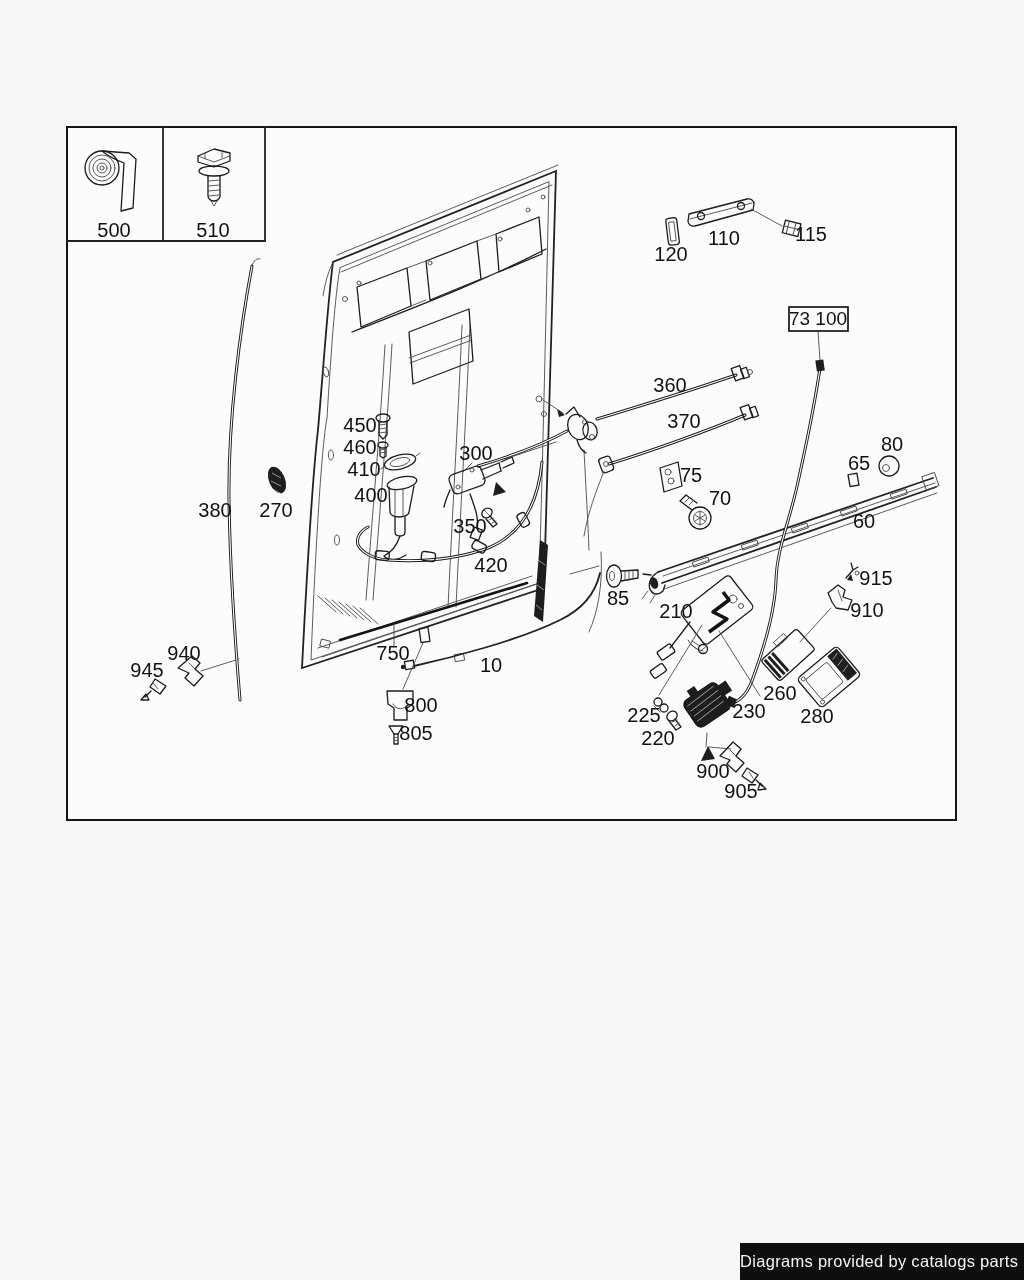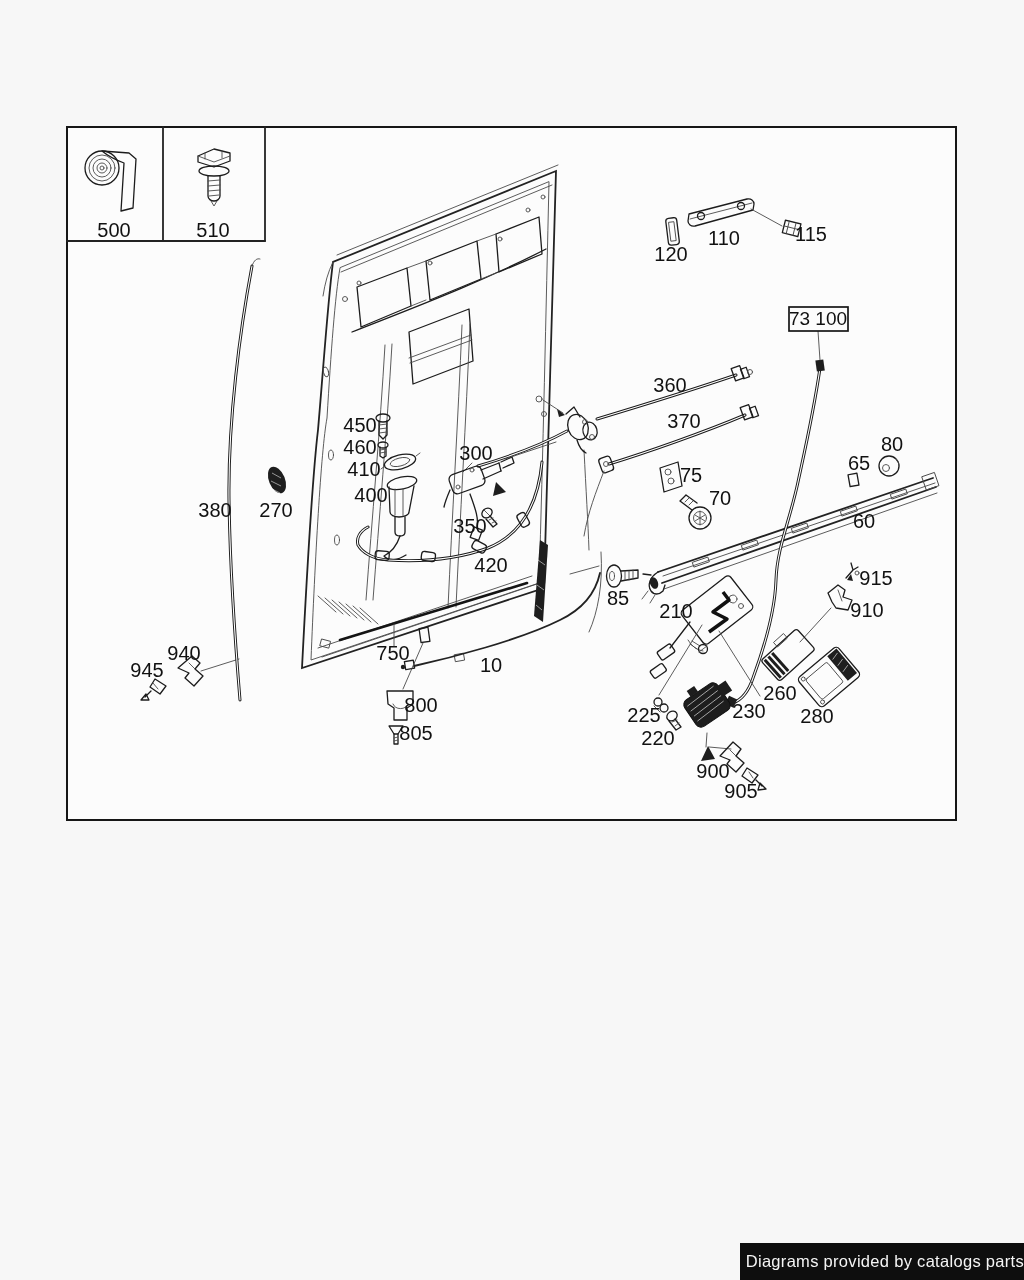--- a/index.html
+++ b/index.html
@@ -2,21 +2,21 @@
 <html><head>
 <meta charset="utf-8">
 <style>
   html,body{margin:0;padding:0;}
   body{background:#f7f7f7;font-family:"Liberation Sans",sans-serif;}
   .screen{position:relative;width:1024px;height:1280px;background:#f7f7f7;overflow:hidden;}
   .diagram-svg{position:absolute;left:0;top:0;}
   .lbl{font-family:"Liberation Sans",sans-serif;font-size:20px;fill:#111;text-anchor:middle;}
   .lbl-box{font-size:19px;}
   .footer-bar{position:absolute;left:740px;top:1243px;width:284px;height:37px;
-    background:#0e0e0e;color:#f5f5f5;font-size:16.5px;line-height:37px;text-align:right;
+    background:#0e0e0e;color:#f5f5f5;font-size:16.5px;line-height:37px;text-align:left;
     letter-spacing:.3px;}
   
   .s{stroke:#1c1c1c;fill:none;stroke-width:1.3;stroke-linecap:round;stroke-linejoin:round;}
   .s-thin{stroke:#4a4a4a;fill:none;stroke-width:.9;stroke-linecap:round;}
   .s-med{stroke:#222;fill:none;stroke-width:1.8;stroke-linecap:round;}
   .s-thick{stroke:#141414;fill:none;stroke-width:2.6;stroke-linecap:round;}
   .tube{stroke:#1a1a1a;fill:none;stroke-width:3;stroke-linecap:round;}
   .core{stroke:#ffffff;fill:none;stroke-width:1.1;stroke-linecap:round;}
   .dk{fill:#1e1e1e;stroke:none;}
   .wt{stroke:rgba(255,255,255,.6);stroke-width:.9;fill:none;}

